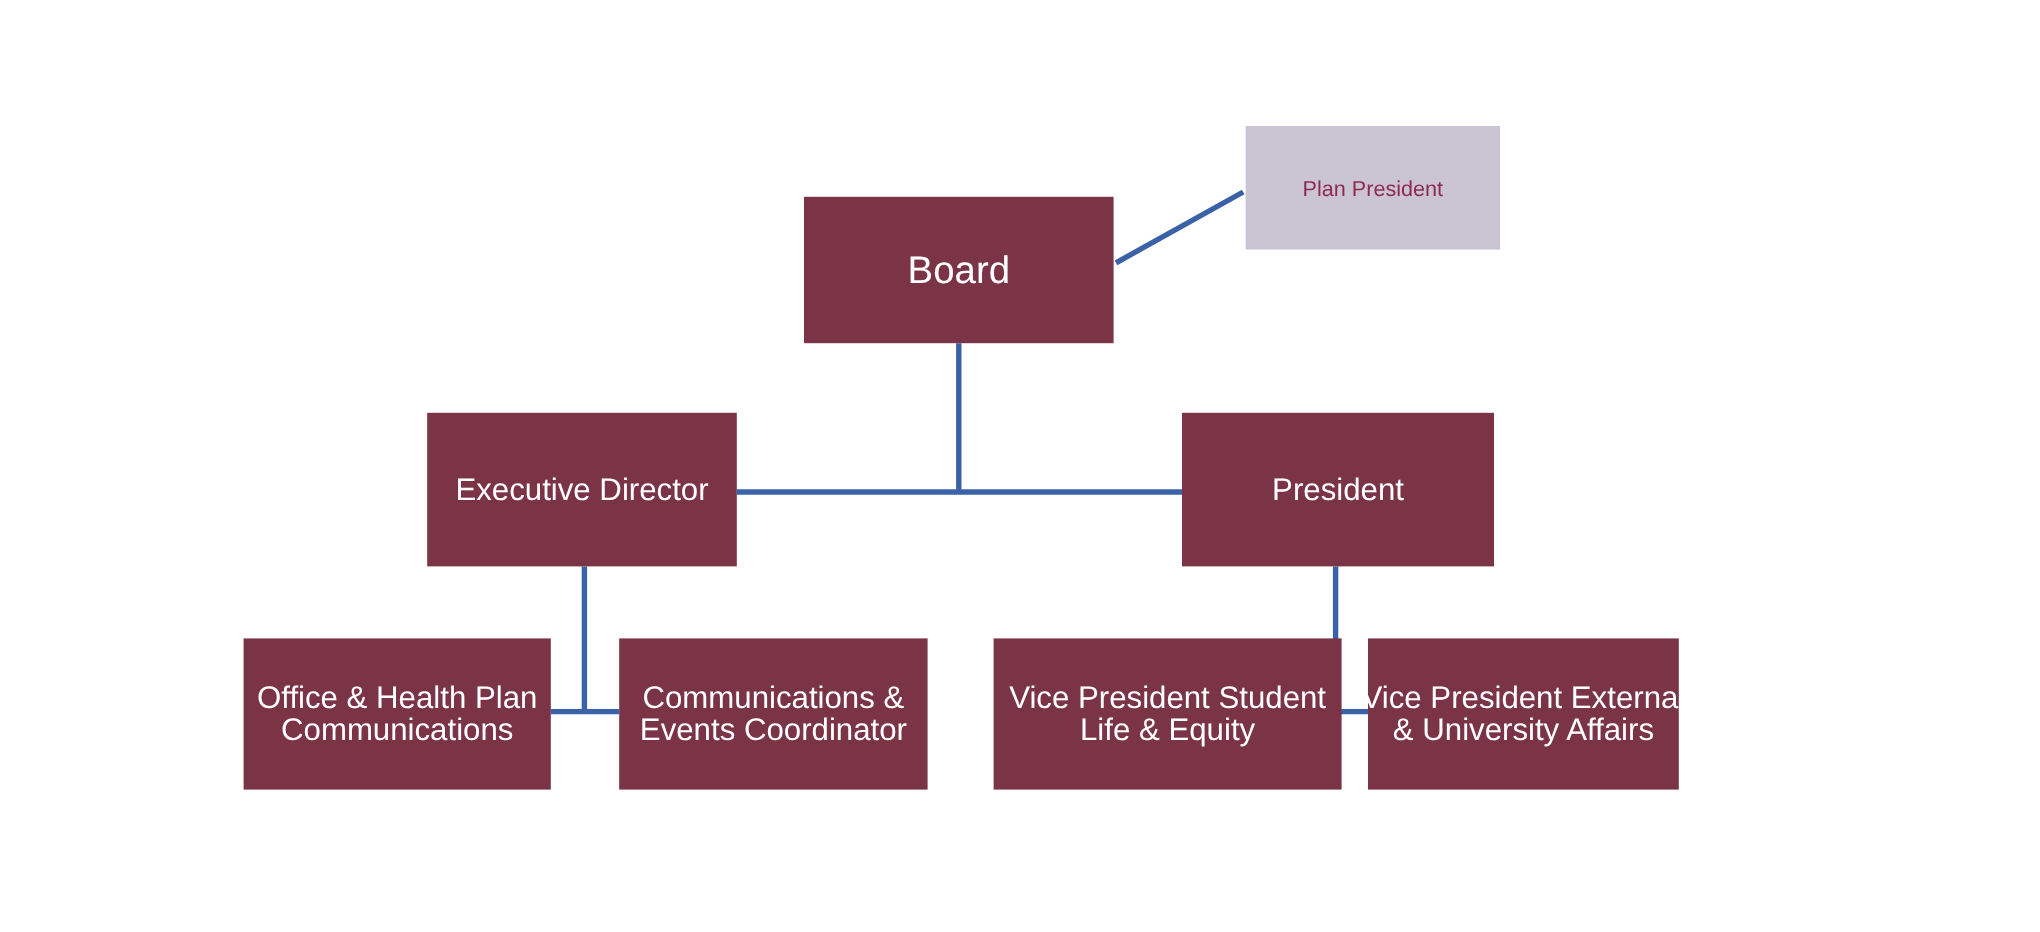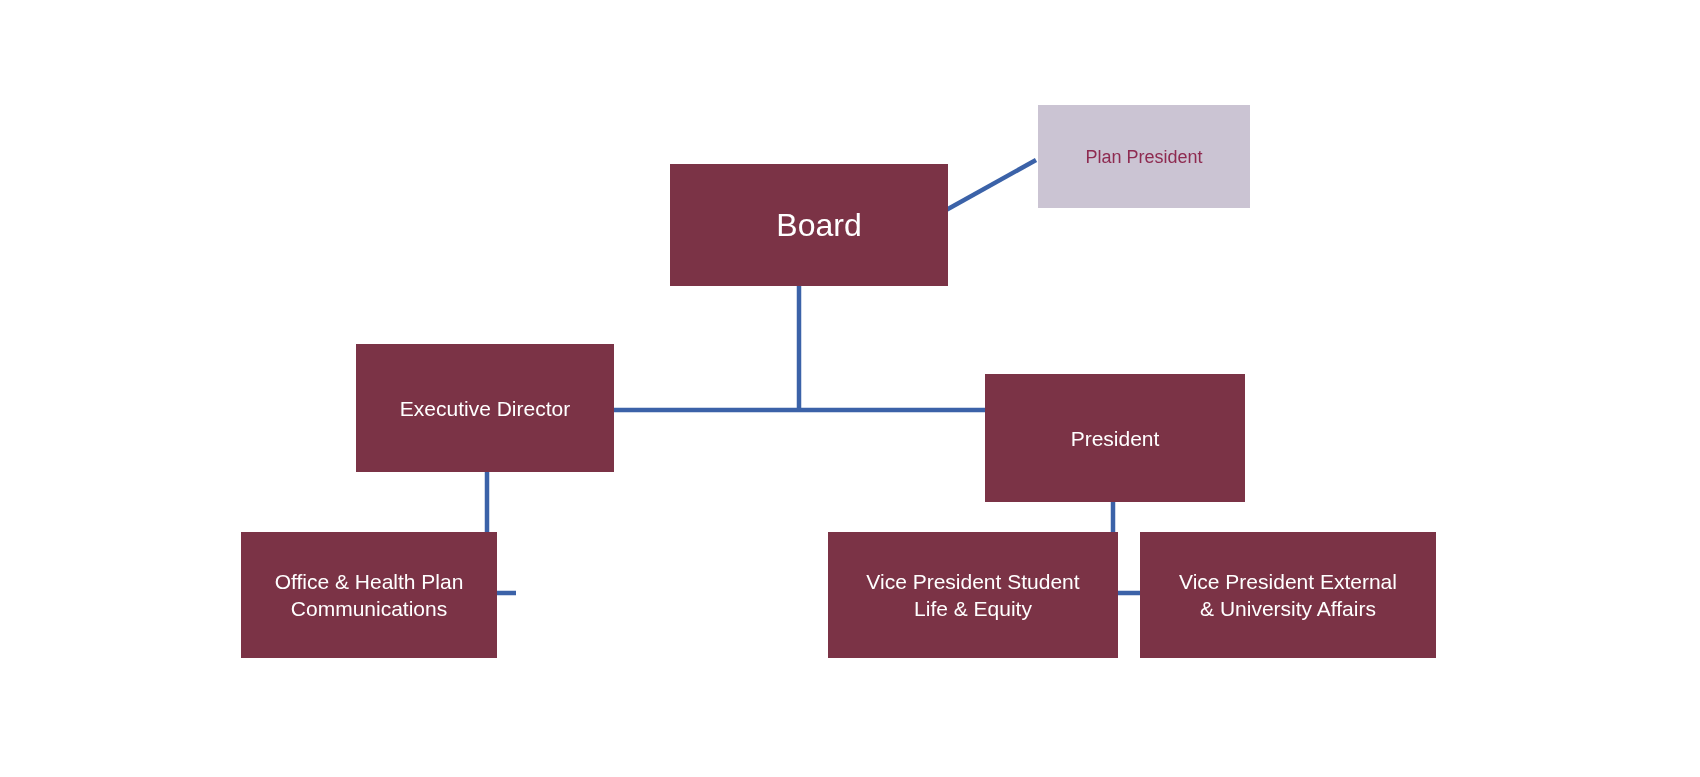--- a/index.html
+++ b/index.html
@@ -29,21 +29,21 @@
     justify-content: center;
     text-align: center;
     background: var(--node-fill, #7B3346);
     color: var(--node-text, #ffffff);
   }
   .node.accent {
     background: var(--accent-fill, #CBC4D3);
     color: var(--accent-text, #8E2A50);
   }
   .t-lg { font-size: 32px; line-height: 38px; }
-  .t-md { font-size: 21px; line-height: 27px; }
+  .t-md { font-size: 26px; line-height: 27px; }
   .t-sm { font-size: 18px; line-height: 22px; }
   .line { display: block; white-space: nowrap; }
 </style>
 </head>
 <body>
 
 <div class="canvas">
 
   <svg class="connectors" viewBox="0 0 1700 777" xmlns="http://www.w3.org/2000/svg">
 
@@ -52,45 +52,49 @@
     <line class="conn" x1="799" y1="286" x2="799" y2="410"></line>
     <line class="conn" x1="614" y1="410" x2="985" y2="410"></line>
 
     <line class="conn" x1="487" y1="472" x2="487" y2="593"></line>
     <line class="conn" x1="459" y1="593" x2="516" y2="593"></line>
 
     <line class="conn" x1="1113" y1="472" x2="1113" y2="593"></line>
     <line class="conn" x1="1085" y1="593" x2="1140" y2="593"></line>
   </svg>
 
-  <div class="node t-lg" style="left:670px; top:164px; width:258px; height:122px;padding-left:20px;">
+  <div class="node t-lg" style="left:670px; top:164px; width:258px; height:122px;">
     <span class="line">Board</span>
   </div>
 
   <div class="node accent t-sm" style="left:1038px; top:105px; width:212px; height:103px;">
     <span class="line">Plan President</span>
   </div>
 
   <div class="node t-md" style="left:356px; top:344px; width:258px; height:128px;">
     <span class="line">Executive Director</span>
   </div>
 
-  <div class="node t-md" style="left:985px; top:344px; width:260px; height:128px;margin-top:30px;">
+  <div class="node t-md" style="left:985px; top:344px; width:260px; height:128px;">
     <span class="line">President</span>
   </div>
 
-  <div class="node t-md" style="left:203px; top:532px; width:256px; height:126px;margin-left:38px;">
+  <div class="node t-md" style="left:203px; top:532px; width:256px; height:126px;">
     <span class="line">Office &amp; Health Plan</span>
     <span class="line">Communications</span>
   </div>
 
+  <div class="node t-md" style="left:516px; top:532px; width:257px; height:126px;">
+    <span class="line">Communications &amp;</span>
+    <span class="line">Events Coordinator</span>
+  </div>
 
   <div class="node t-md" style="left:828px; top:532px; width:290px; height:126px;">
     <span class="line">Vice President Student</span>
     <span class="line">Life &amp; Equity</span>
   </div>
 
-  <div class="node t-md" style="left:1140px; top:532px; width:296px; height:126px;">
+  <div class="node t-md" style="left:1140px; top:532px; width:259px; height:126px;">
     <span class="line">Vice President External</span>
     <span class="line">&amp; University Affairs</span>
   </div>
 
 </div>
 
 </body></html>

